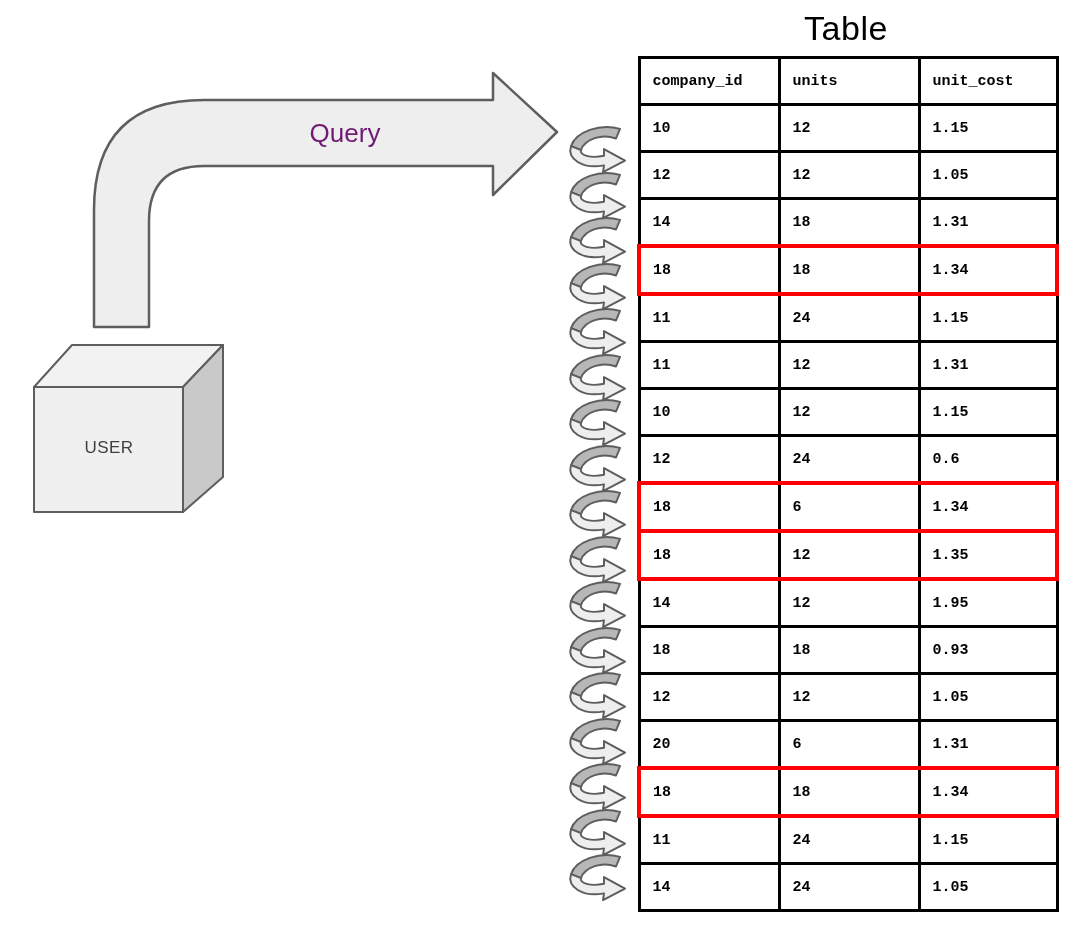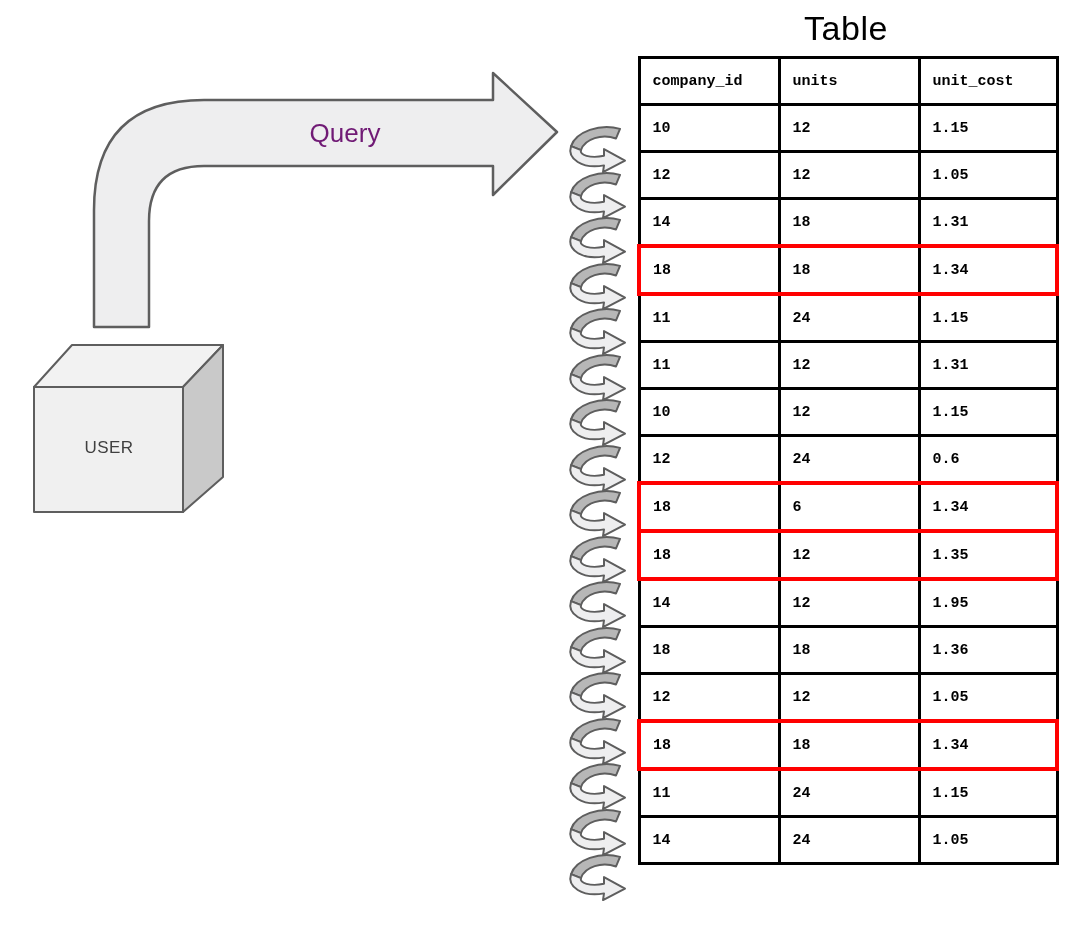--- a/index.html
+++ b/index.html
@@ -280,26 +280,31 @@
     <td>1.35</td>
   </tr>
         <tr>
     <td>14</td>
     <td>12</td>
     <td>1.95</td>
   </tr>
         <tr>
     <td>18</td>
     <td>18</td>
-    <td>1.36</td>
+    <td>0.93</td>
   </tr>
         <tr>
     <td>12</td>
     <td>12</td>
     <td>1.05</td>
+  </tr>
+        <tr>
+    <td>20</td>
+    <td>6</td>
+    <td>1.31</td>
   </tr>
         <tr class="hl">
     <td>18</td>
     <td>18</td>
     <td>1.34</td>
   </tr>
         <tr>
     <td>11</td>
     <td>24</td>
     <td>1.15</td>

